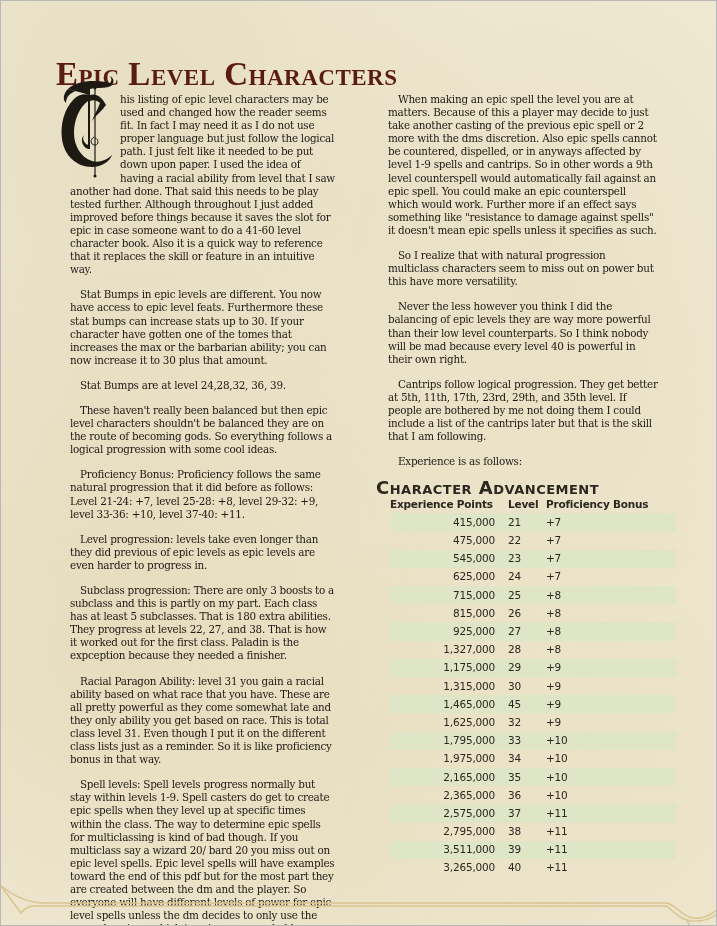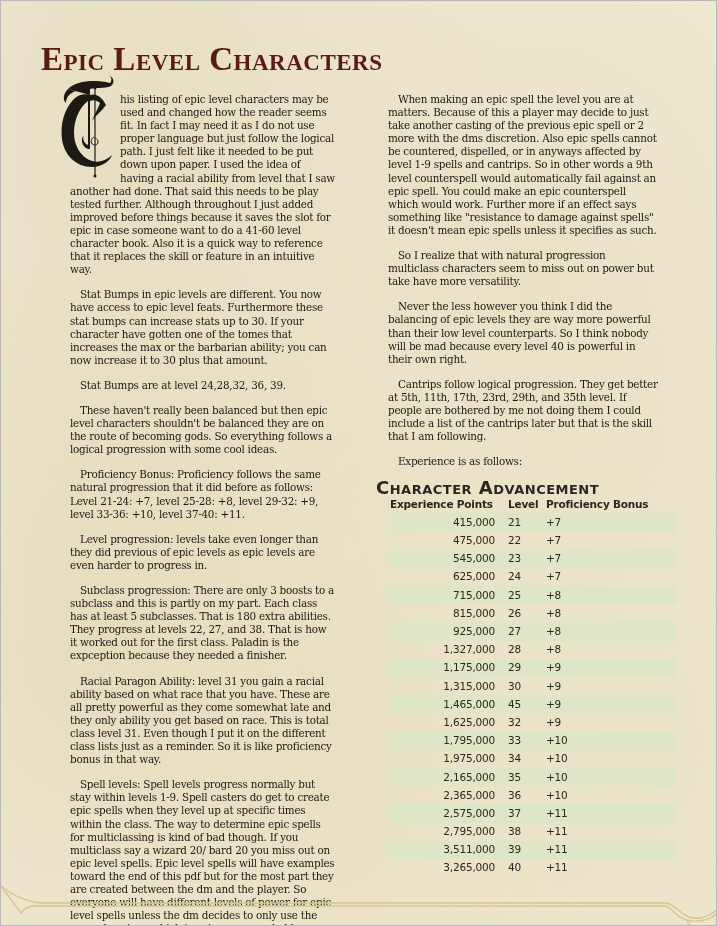--- a/index.html
+++ b/index.html
@@ -15,21 +15,21 @@
       radial-gradient(ellipse at 20% 15%, rgba(215,200,160,0.35), transparent 45%),
       radial-gradient(ellipse at 75% 30%, rgba(220,205,165,0.30), transparent 40%),
       radial-gradient(ellipse at 15% 70%, rgba(215,195,150,0.35), transparent 45%),
       radial-gradient(ellipse at 85% 80%, rgba(225,210,170,0.30), transparent 45%),
       radial-gradient(ellipse at 50% 95%, rgba(230,220,185,0.35), transparent 50%),
       #efe9d3;
     overflow: hidden;
   }
   .title {
     position: absolute; left: 40px; top: 38px;
-    margin: 0;
+    margin: 15px;
     font-family: "Liberation Serif", "DejaVu Serif", serif;
     font-variant: small-caps;
     font-weight: bold;
     font-size: 33px;
     letter-spacing: 0.5px;
     color: #5a1b12;
     line-height: 40px;
   }
   .col {
     position: absolute; top: 80px;
@@ -111,21 +111,21 @@
     <p>These haven't really been balanced but then epic level characters shouldn't be balanced they are on the route of becoming gods. So everything follows a logical progression with some cool ideas.</p>
     <p>Proficiency Bonus: Proficiency follows the same natural progression that it did before as follows: Level 21-24: +7, level 25-28: +8, level 29-32: +9, level 33-36: +10, level 37-40: +11.</p>
     <p>Level progression: levels take even longer than they did previous of epic levels as epic levels are even harder to progress in.</p>
     <p>Subclass progression: There are only 3 boosts to a subclass and this is partly on my part. Each class has at least 5 subclasses. That is 180 extra abilities. They progress at levels 22, 27, and 38. That is how it worked out for the first class. Paladin is the expception because they needed a finisher.</p>
     <p>Racial Paragon Ability: level 31 you gain a racial ability based on what race that you have. These are all pretty powerful as they come somewhat late and they only ability you get based on race. This is total class level 31. Even though I put it on the different class lists just as a reminder. So it is like proficiency bonus in that way.</p>
     <p>Spell levels: Spell levels progress normally but stay within levels 1-9. Spell casters do get to create epic spells when they level up at specific times within the class. The way to determine epic spells for multiclassing is kind of bad though. If you multiclass say a wizard 20/ bard 20 you miss out on epic level spells. Epic level spells will have examples toward the end of this pdf but for the most part they are created between the dm and the player. So everyone will have different levels of power for epic level spells unless the dm decides to only use the examples given which is not recommended because that seems boring. Other than not having epic level spells multi-classing spellcasters do get increased 1-9 level spells still.</p>
   </div>
 
   <div class="col col-right">
     <p>When making an epic spell the level you are at matters. Because of this a player may decide to just take another casting of the previous epic spell or 2 more with the dms discretion. Also epic spells cannot be countered, dispelled, or in anyways affected by level 1-9 spells and cantrips. So in other words a 9th level counterspell would automatically fail against an epic spell. You could make an epic counterspell which would work. Further more if an effect says something like "resistance to damage against spells" it doesn't mean epic spells unless it specifies as such.</p>
-    <p>So I realize that with natural progression multiclass characters seem to miss out on power but take have more versatility.</p>
+    <p>So I realize that with natural progression multiclass characters seem to miss out on power but this have more versatility.</p>
     <p>Never the less however you think I did the balancing of epic levels they are way more powerful than their low level counterparts. So I think nobody will be mad because every level 40 is powerful in their own right.</p>
     <p>Cantrips follow logical progression. They get better at 5th, 11th, 17th, 23rd, 29th, and 35th level. If people are bothered by me not doing them I could include a list of the cantrips later but that is the skill that I am following.</p>
     <p>Experience is as follows:</p>
 
     <h3 class="section-title">Character Advancement</h3>
 
     <table class="adv">
       <thead>
         <tr>
           <th class="c-xp">Experience Points</th>

